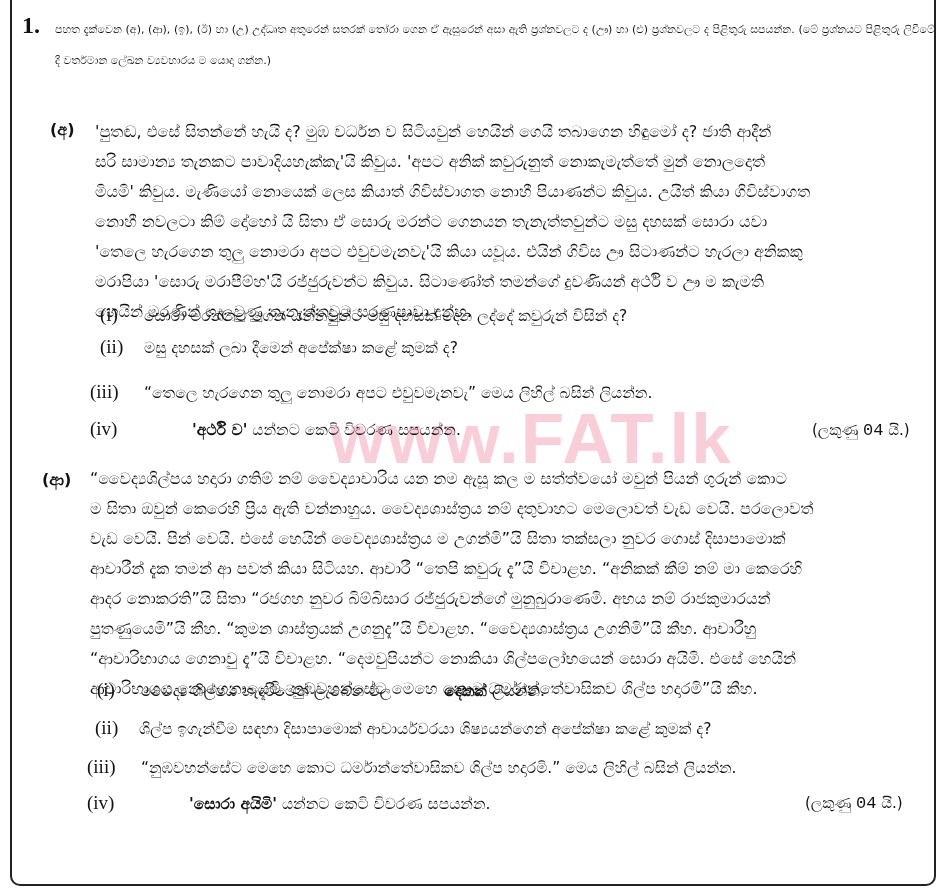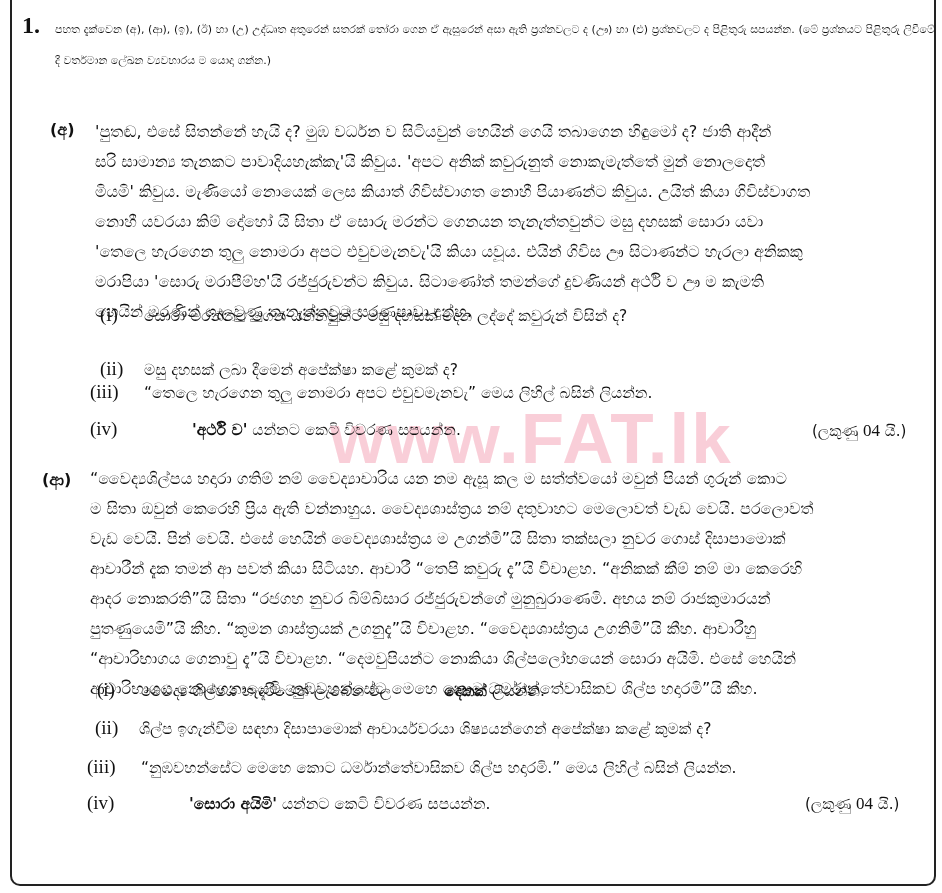--- a/index.html
+++ b/index.html
@@ -13,48 +13,48 @@
   .content { position: absolute; left: 0; top: 0; width: 942px; z-index: 1; }
   .qnum { position: absolute; left: 22px; top: 12px; font-family: "Liberation Serif", serif;
           font-weight: bold; font-size: 24px; }
   .intro { position: absolute; left: 55px; top: 14px; width: 880px; font-size: 11px; line-height: 31px;
            text-align: justify; }
   .sec-label { position: absolute; font-weight: bold; font-size: 16px; }
   .passage { position: absolute; font-size: 16px; line-height: 30px; text-align: justify; text-align-last: left; }
   .qitem { position: absolute; font-size: 15.5px; height: 26px; line-height: 26px; white-space: nowrap; }
   .qitem .roman { display: inline-block; width: 44px; font-family: "Liberation Serif", serif; font-size: 19px; }
   .marks { position: absolute; font-size: 15px; white-space: nowrap; }
-  .marks .num { font-family: Liberation Serif, serif; font-size: 17px; }
+  .marks .num { font-family: Liberation Mono, monospace; font-size: 17px; }
   b { font-weight: bold; margin-left: 48px; }
 </style>
 </head>
 <body>
 
 <div class="frame"></div>
 <div class="watermark">www.FAT.lk</div>
 
 <div class="content">
   <div class="qnum">1.</div>
   <div class="intro">පහත දැක්වෙන (අ), (ආ), (ඉ), (ඊ) හා (උ) උද්ධෘත අතුරෙන් සතරක් තෝරා ගෙන ඒ ඇසුරෙන් අසා ඇති ප්‍රශ්නවලට ද (ඌ) හා (එ) ප්‍රශ්නවලට ද පිළිතුරු සපයන්න. (මේ ප්‍රශ්නයට පිළිතුරු ලිවීමේ දී වර්තමාන ලේඛන ව්‍යවහාරය ම යොදා ගන්න.)</div>
 
   <div class="sec-label" style="left:50px; top:120px;">(අ)</div>
   <div class="passage" style="left:95px; top:117px; width:838px;">
     <div>'පුතඬ, එසේ සිතන්නේ හැයි ද? මුඹ වර්ධන ව සිටියවුන් හෙයින් ගෙයි තබාගෙන හිඳුමෝ ද? ජාති ආදීන්</div>
     <div>සරි සාමාන්‍ය තැනකට පාවාදියහැක්කැ'යි කිවුය. 'අපට අනික් කවුරුනුත් නොකැමැත්තේ මුන් නොලදොත්</div>
     <div>මියමි' කිවුය. මැණියෝ නොයෙක් ලෙස කියාත් ගිවිස්වාගත නොහී පියාණන්ට කිවුය. උයිත් කියා ගිවිස්වාගත</div>
-    <div>නොහී යවරයා කිම් දෝහෝ යි සිතා ඒ සොරු මරන්ට ගෙනයන තැනැත්තවුන්ට මසු දහසක් සොරා යවා</div>
+    <div>නොහී නවලටා කිම් දෝහෝ යි සිතා ඒ සොරු මරන්ට ගෙනයන තැනැත්තවුන්ට මසු දහසක් සොරා යවා</div>
     <div>'තෙලෙ හැරගෙන තුලු නොමරා අපට එවුවමැනවැ'යි කියා යවූය. එයින් ගිවිස ඌ සිටාණන්ට හැරලා අනිකකු</div>
     <div>මරාපියා 'සොරු මරාපීම්හ'යි රජ්ජුරුවන්ට කිවුය. සිටාණෝත් තමන්ගේ දුවණියන් අර්ථි ව ඌ ම කැමති</div>
     <div>හෙයින් මරණින් ගැලවුණු තැනැත්තවුට සරණපාවා දුන්හ.</div>
   </div>
 
   <div class="qitem" style="left:100px; top:302px;">
     <span class="roman">(i)</span><span>සොරා මරන්නට ගෙන යන්නවුන්ට මසු දහසක් දෙන ලද්දේ කවුරුන් විසින් ද?</span>
   </div>
-  <div class="qitem" style="left:100px; top:356px;">
+  <div class="qitem" style="left:100px; top:334px;">
     <span class="roman">(ii)</span><span>මසු දහසක් ලබා දීමෙන් අපේක්ෂා කළේ කුමක් ද?</span>
   </div>
   <div class="qitem" style="left:90px; top:379px;">
     <span class="roman" style="width:54px;">(iii)</span><span>“තෙලෙ හැරගෙන තුලු නොමරා අපට එවුවමැනවැ” මෙය ලිහිල් බසින් ලියන්න.</span>
   </div>
   <div class="qitem" style="left:90px; top:416px;">
     <span class="roman" style="width:54px;">(iv)</span><b>'අර්ථි ව'</b><span> යන්නට කෙටි විවරණ සපයන්න.</span>
   </div>
   <div class="marks" style="left:812px; top:421px;">
     <span>(ලකුණු </span><span class="num">04</span><span> යි.)</span>

